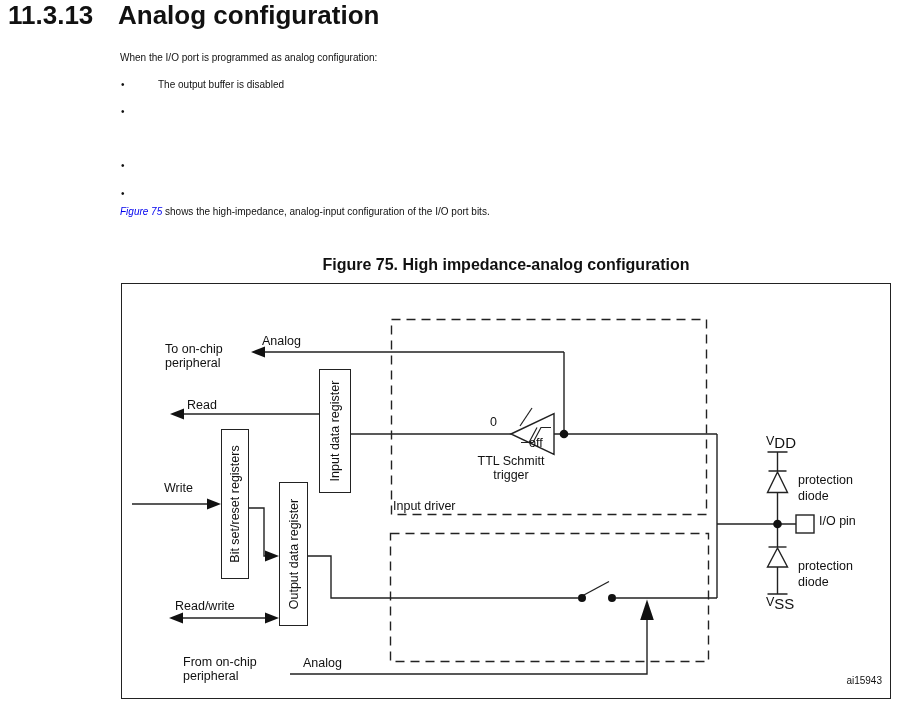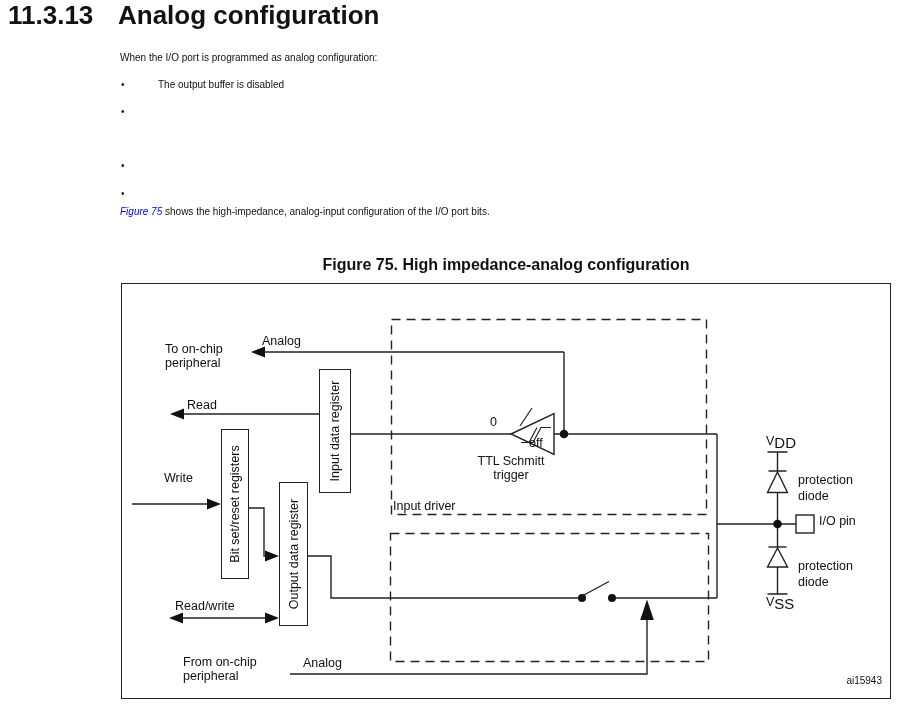--- a/index.html
+++ b/index.html
@@ -131,21 +131,21 @@
     <span class="vtxt">Output data register</span>
   </div>
   <div class="regbox" style="left:197px; top:85px; width:32px; height:124px;">
     <span class="vtxt">Input data register</span>
   </div>
 
   <div class="lbl pre" style="left:43px; top:59px;">To on-chip
 peripheral</div>
   <div class="lbl" style="left:140px; top:51px;">Analog</div>
   <div class="lbl" style="left:65px; top:115px;">Read</div>
-  <div class="lbl" style="left:42px; top:188px;">Write</div>
+  <div class="lbl" style="left:42px; top:198px;">Write</div>
   <div class="lbl" style="left:53px; top:316px;">Read/write</div>
   <div class="lbl pre" style="left:61px; top:372px;">From on-chip
 peripheral</div>
   <div class="lbl" style="left:181px; top:373px;">Analog</div>
   <div class="lbl" style="left:271px; top:216px;">Input driver</div>
   <div class="lbl" style="left:368px; top:132px;">0</div>
   <div class="lbl" style="left:407px; top:110px;margin-top:43px;">off</div>
   <div class="lbl pre" style="left:347px; top:171px; width:84px; text-align:center;">TTL Schmitt
 trigger</div>
   <div class="lbl pre lh16" style="left:676px; top:188px;">protection

